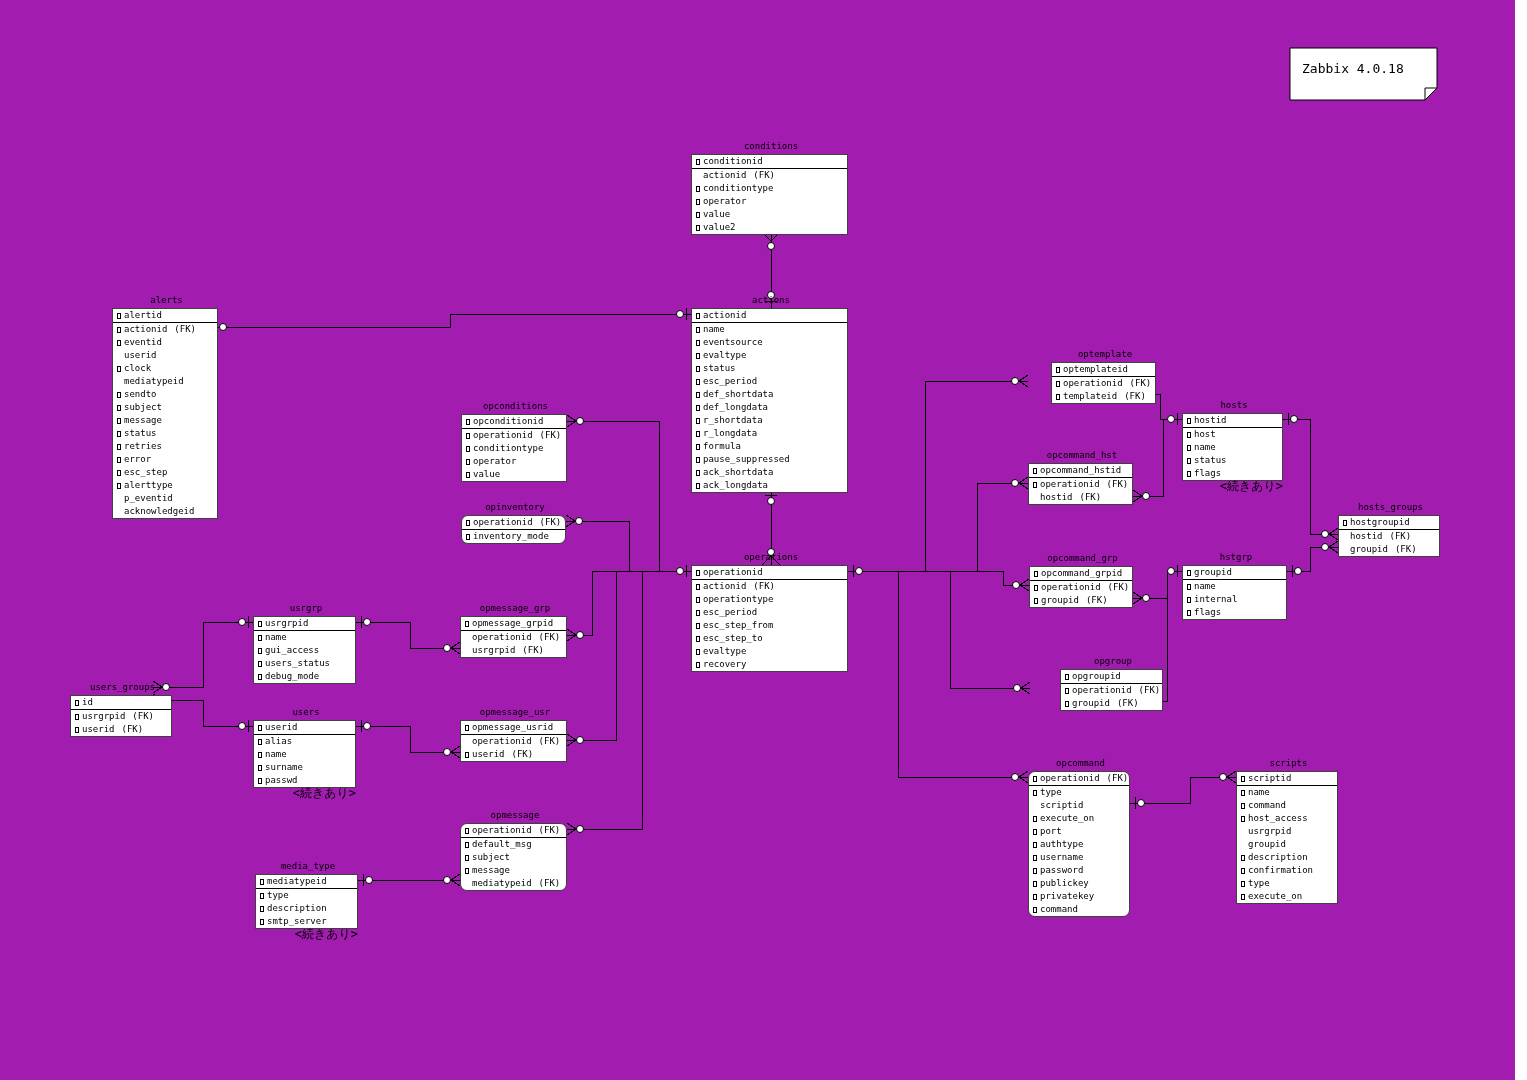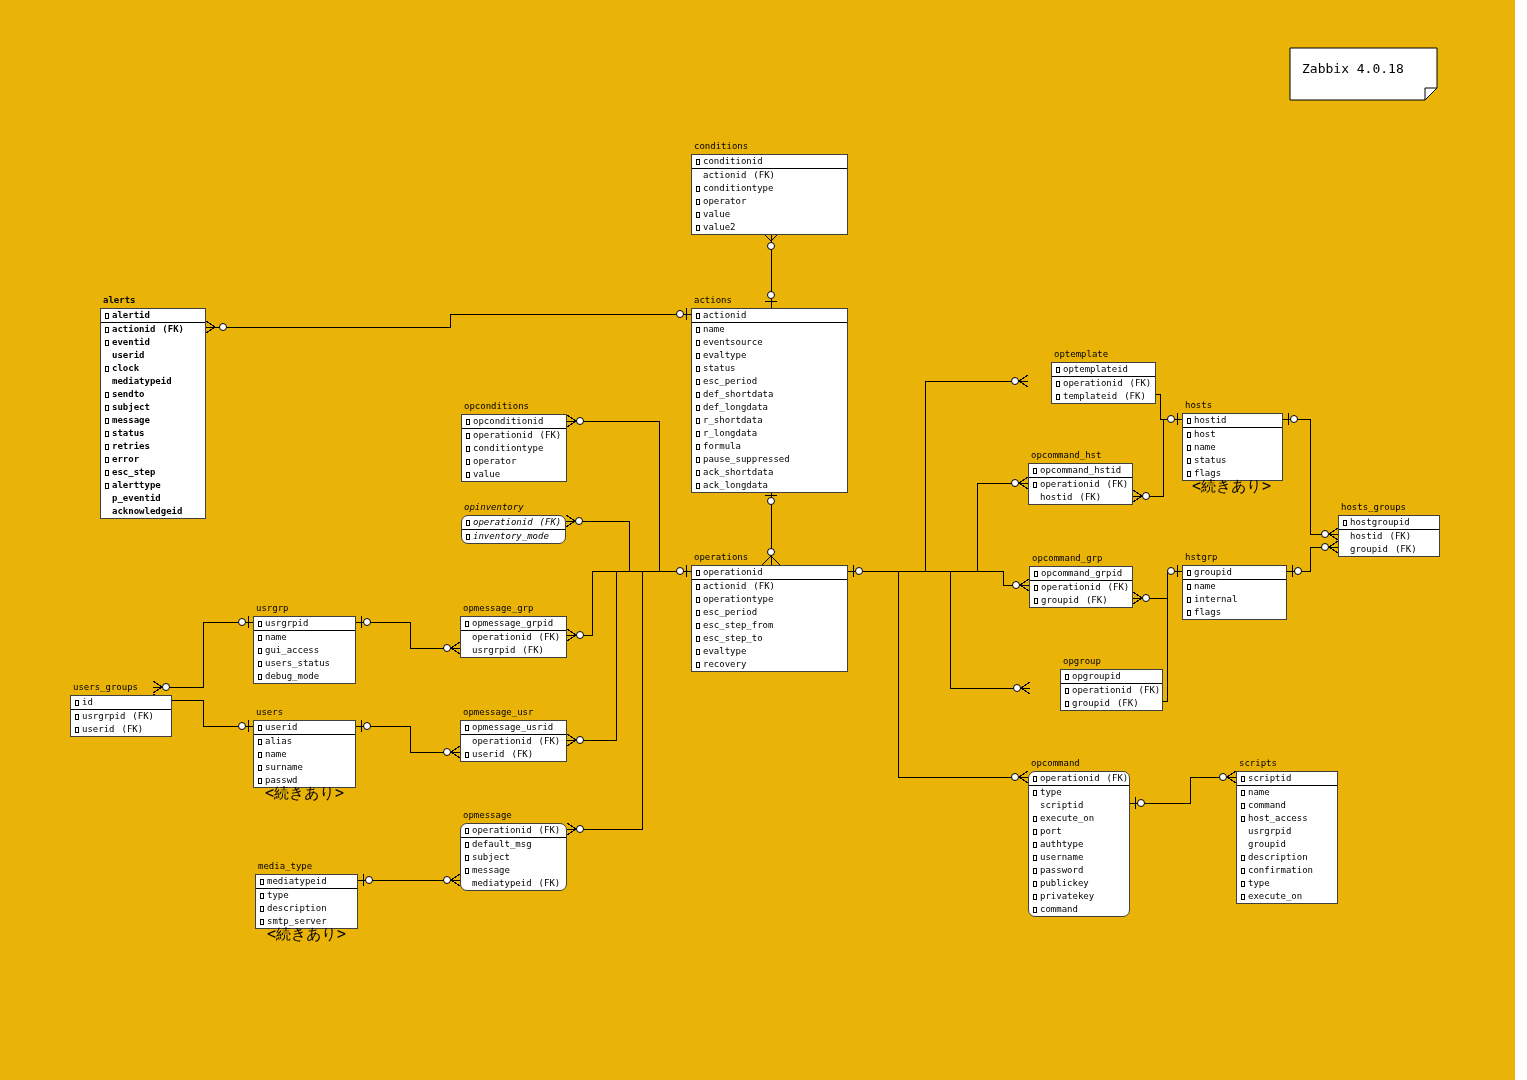--- a/index.html
+++ b/index.html
@@ -1,28 +1,28 @@
 <!DOCTYPE html>
 <html><head>
 <meta charset="utf-8">
 <style>
   html,body{margin:0;padding:0;background:#fff;}
-  .canvas{position:relative;width:1515px;height:1080px;background:#eab308;overflow:hidden;
+  .canvas{position:relative;width:1515px;height:1080px;background:#a21caf;overflow:hidden;
           font-family:"DejaVu Sans Mono","Liberation Mono",monospace;color:#000;}
   svg.wires{position:absolute;left:0;top:0;}
   .tbl{position:absolute;font-size:9px;line-height:13px;}
-  .tbl-title{height:14px;padding-left:3px;white-space:nowrap;}
+  .tbl-title{height:14px;padding-left:3px;white-space:nowrap;text-align:center;}
   .tbl-box{border:1px solid #404040;background:#fff;box-sizing:content-box;}
   .tbl-box.rounded{border-radius:7px;overflow:hidden;}
   .row{height:13px;display:flex;align-items:center;white-space:nowrap;padding:0 2px;}
   .row.pk{border-bottom:1px solid #000;}
   .mark{width:4px;height:6px;border:1px solid #000;margin:0 3px 0 2px;flex:0 0 auto;box-sizing:border-box;}
   .mark.empty{border-color:transparent;}
   .fk{margin-left:7px;}
-  .cont-note{position:absolute;right:12px;white-space:nowrap;font-size:15px;}
+  .cont-note{position:absolute;right:0;white-space:nowrap;font-size:12px;}
   .note-text{position:absolute;left:1302px;top:61px;font-size:13px;white-space:nowrap;}
 </style>
 </head>
 <body>
 
 <div class="canvas">
 
   <svg class="wires" width="1527" height="1080" viewBox="0 0 1527 1080">
     <g stroke="#000" stroke-width="1" fill="none" shape-rendering="crispEdges">
       <path d="M771 232 V308"></path>
@@ -139,21 +139,21 @@
     </g>
     <g>
       <path d="M1290 48 H1437 V88 L1425 100 H1290 Z" fill="#fff" stroke="#000"></path>
       <path d="M1437 88 H1425 V100" fill="none" stroke="#000"></path>
     </g>
   </svg>
 
   <div class="note-text">Zabbix 4.0.18</div>
 
   <div id="tables">
-      <div class="tbl" style="left: 100px; top: 294px; width: 106px; font-weight: bold;">
+      <div class="tbl" style="left: 112px; top: 294px; width: 106px;">
         <div class="tbl-title">alerts</div>
         <div class="tbl-box">
           <div class="row pk">
             <span class="mark"></span>
             <span>alertid</span>
           </div>
           <div class="row">
             <span class="mark"></span>
             <span>actionid</span>
             <span class="fk">(FK)</span>
@@ -326,21 +326,21 @@
           <div class="row">
             <span class="mark"></span>
             <span>operator</span>
           </div>
           <div class="row">
             <span class="mark"></span>
             <span>value</span>
           </div>
         </div>
       </div>
-      <div class="tbl" style="left: 461px; top: 501px; width: 105px; font-style: italic;">
+      <div class="tbl" style="left: 461px; top: 501px; width: 105px;">
         <div class="tbl-title">opinventory</div>
         <div class="tbl-box rounded">
           <div class="row pk">
             <span class="mark"></span>
             <span>operationid</span>
             <span class="fk">(FK)</span>
           </div>
           <div class="row">
             <span class="mark"></span>
             <span>inventory_mode</span>

